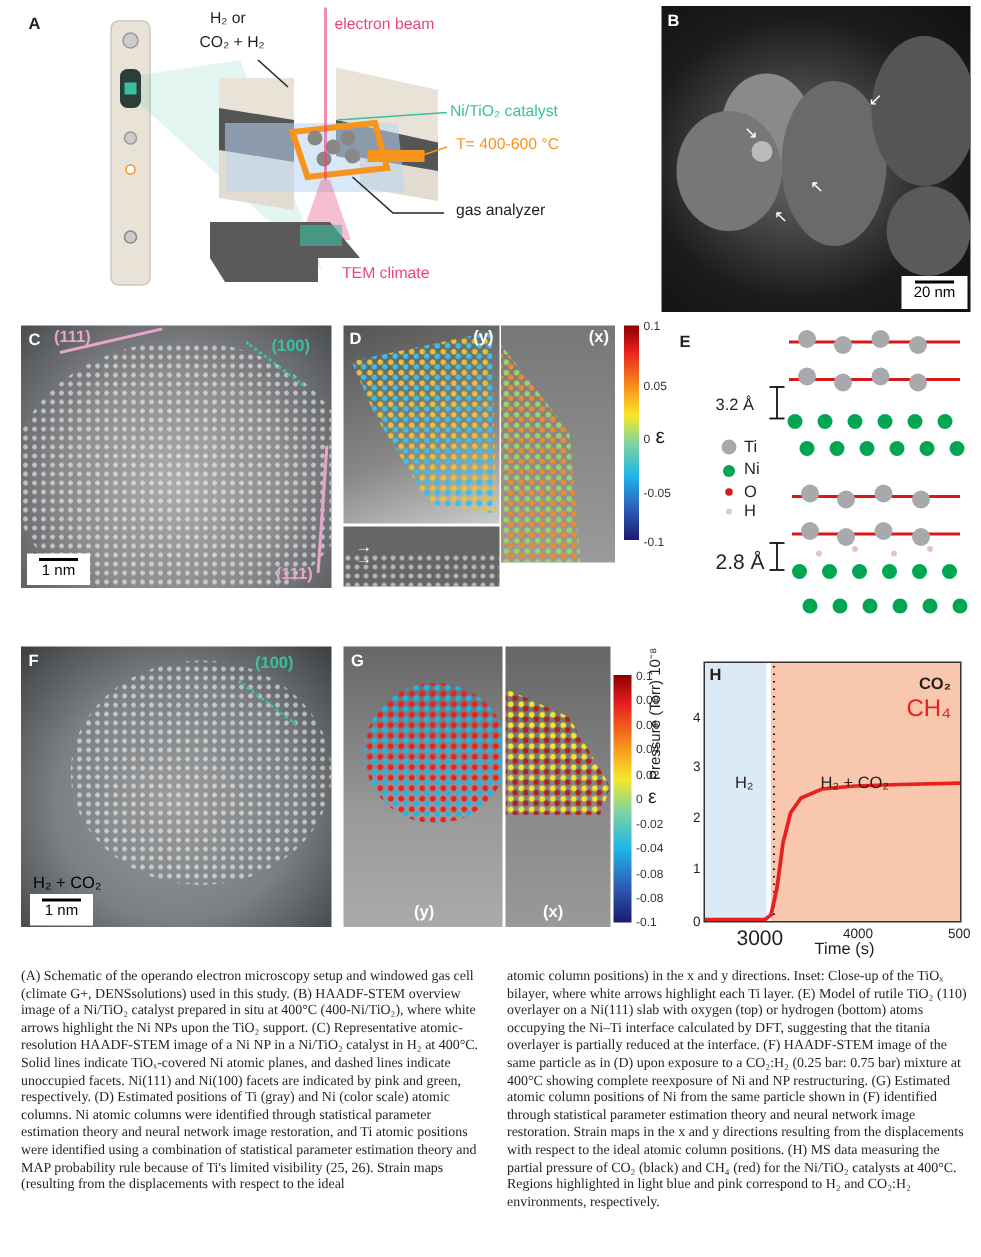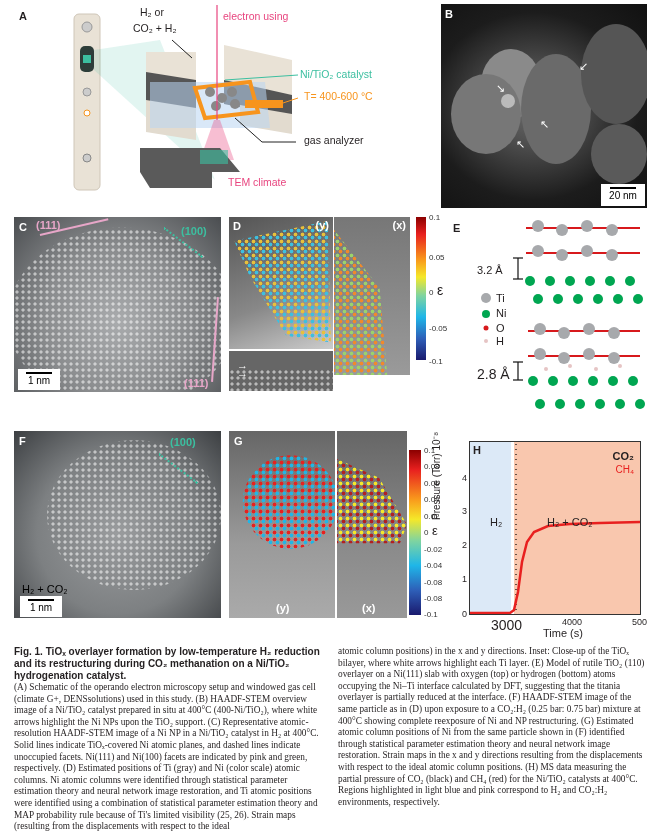--- a/index.html
+++ b/index.html
@@ -71,21 +71,21 @@
     <polygon points="140,148 220,148 240,172 212,172 212,188 150,188 140,172" fill="#5a5a5a"></polygon>
     <rect x="200" y="150" width="28" height="14" fill="#3cbfa0" opacity="0.6"></rect>
 
     <line x1="172" y1="40" x2="192" y2="58" stroke="#222"></line>
     <line x1="225" y1="80" x2="298" y2="75" stroke="#3cbfa0"></line>
     <line x1="280" y1="104" x2="298" y2="98" stroke="#f7941d"></line>
     <polyline points="235,118 262,142 296,142" fill="none" stroke="#222"></polyline>
   </svg>
   <span class="schem-text" style="left:140px;top:6px;">H₂ or</span>
   <span class="schem-text" style="left:133px;top:22px;">CO₂ + H₂</span>
-  <span class="schem-text" style="left:223px;top:10px;color:#e8457f;">electron using</span>
+  <span class="schem-text" style="left:223px;top:10px;color:#e8457f;">electron beam</span>
   <span class="schem-text" style="left:300px;top:68px;color:#3cbfa0;">Ni/TiO₂ catalyst</span>
   <span class="schem-text" style="left:304px;top:90px;color:#f7941d;">T= 400-600 °C</span>
   <span class="schem-text" style="left:304px;top:134px;">gas analyzer</span>
   <span class="schem-text" style="left:228px;top:176px;color:#e8457f;">TEM climate</span>
 </div>
 
 <div id="panelB" class="abs">
   <div class="blob" style="left:40px;top:45px;width:60px;height:70px;background:#8a8a8a;"></div>
   <div class="blob" style="left:10px;top:70px;width:70px;height:80px;background:#777;"></div>
   <div class="blob" style="left:80px;top:50px;width:70px;height:110px;background:#6a6a6a;"></div>
@@ -257,37 +257,36 @@
 
 <div id="panelH" class="abs">
   <div class="abs" style="left:0;top:0;width:41px;height:100%;background:#dce9f7;"></div>
   <div class="abs" style="left:44px;top:0;right:0;height:100%;background:#f9c7ae;"></div>
   <svg class="abs" style="left:0;top:0" width="172" height="174">
     <line x1="46" y1="2" x2="46" y2="170" stroke="#000" stroke-width="1.2" stroke-dasharray="1,4"></line>
     <path d="M0,171 L40,171 L44,168 L48,150 L52,120 L57,100 L64,90 L78,84 L100,82 L130,81 L172,80" fill="none" stroke="#e8201f" stroke-width="2.5"></path>
   </svg>
   <span class="plabel" style="left:3px;top:2px;">H</span>
   <span class="abs" style="right:6px;top:8px;font-weight:bold;font-size:11px;">CO₂</span>
-  <span class="abs" style="right:6px;top:22px;color:#e8201f;font-size:10px;">CH₄</span>
+  <span class="abs" style="right:6px;top:22px;color:#e8201f;font-size:16px;">CH₄</span>
   <span class="abs" style="left:20px;top:74px;font-size:11px;">H₂</span>
   <span class="abs" style="left:77px;top:74px;font-size:11px;">H₂ + CO₂</span>
 </div>
 
 <span class="abs" style="left:429px;top:520px;font-size:10px;transform:rotate(-90deg);transform-origin:left top;white-space:nowrap;">Pressure (Torr) 10⁻⁸</span>
 <span class="abs" style="left:462px;top:609px;font-size:9px;">0</span>
 <span class="abs" style="left:462px;top:574px;font-size:9px;">1</span>
 <span class="abs" style="left:462px;top:540px;font-size:9px;">2</span>
 <span class="abs" style="left:462px;top:506px;font-size:9px;">3</span>
 <span class="abs" style="left:462px;top:473px;font-size:9px;">4</span>
 <span class="abs" style="left:491px;top:617px;font-size:14px;">3000</span>
 <span class="abs" style="left:562px;top:617px;font-size:9px;">4000</span>
 <span class="abs" style="left:632px;top:617px;font-size:9px;">500</span>
 <span class="abs" style="left:543px;top:627px;font-size:11px;">Time (s)</span>
 
 <div id="caption">
   <div class="col" style="left:0;">
-    <div class="cap-title">Fig. 1. TiOₓ overlayer formation by low-temperature H₂ reduction and its restructuring during CO₂ methanation on a Ni/TiO₂ hydrogenation catalyst.</div>
     <div>(A) Schematic of the operando electron microscopy setup and windowed gas cell (climate G+, DENSsolutions) used in this study. (B) HAADF-STEM overview image of a Ni/TiO₂ catalyst prepared in situ at 400°C (400-Ni/TiO₂), where white arrows highlight the Ni NPs upon the TiO₂ support. (C) Representative atomic-resolution HAADF-STEM image of a Ni NP in a Ni/TiO₂ catalyst in H₂ at 400°C. Solid lines indicate TiOₓ-covered Ni atomic planes, and dashed lines indicate unoccupied facets. Ni(111) and Ni(100) facets are indicated by pink and green, respectively. (D) Estimated positions of Ti (gray) and Ni (color scale) atomic columns. Ni atomic columns were identified through statistical parameter estimation theory and neural network image restoration, and Ti atomic positions were identified using a combination of statistical parameter estimation theory and MAP probability rule because of Ti's limited visibility (25, 26). Strain maps (resulting from the displacements with respect to the ideal</div>
   </div>
   <div class="col" style="left:324px;">
     <div>atomic column positions) in the x and y directions. Inset: Close-up of the TiOₓ bilayer, where white arrows highlight each Ti layer. (E) Model of rutile TiO₂ (110) overlayer on a Ni(111) slab with oxygen (top) or hydrogen (bottom) atoms occupying the Ni–Ti interface calculated by DFT, suggesting that the titania overlayer is partially reduced at the interface. (F) HAADF-STEM image of the same particle as in (D) upon exposure to a CO₂:H₂ (0.25 bar: 0.75 bar) mixture at 400°C showing complete reexposure of Ni and NP restructuring. (G) Estimated atomic column positions of Ni from the same particle shown in (F) identified through statistical parameter estimation theory and neural network image restoration. Strain maps in the x and y directions resulting from the displacements with respect to the ideal atomic column positions. (H) MS data measuring the partial pressure of CO₂ (black) and CH₄ (red) for the Ni/TiO₂ catalysts at 400°C. Regions highlighted in light blue and pink correspond to H₂ and CO₂:H₂ environments, respectively.</div>
   </div>
 </div>
 
 </body></html>

